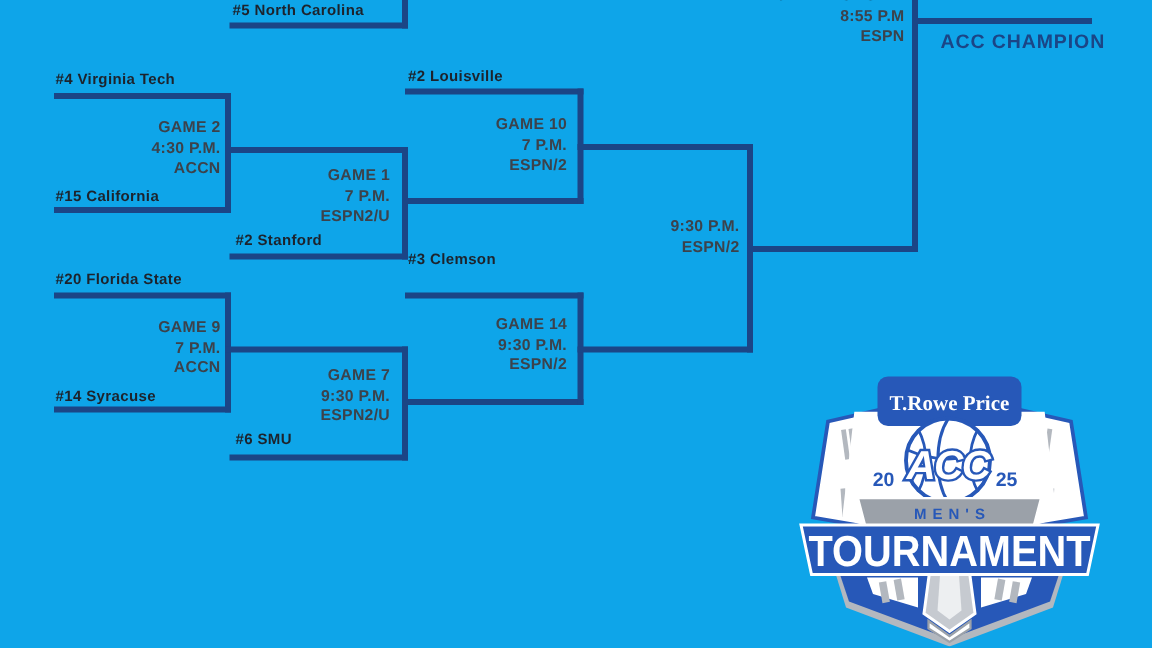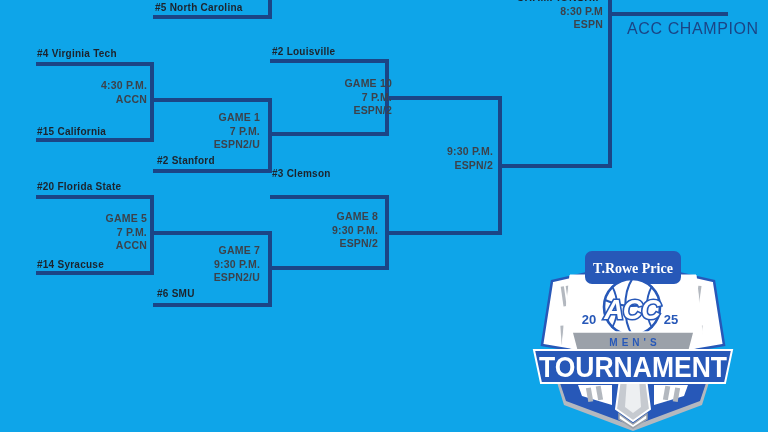--- a/index.html
+++ b/index.html
@@ -5,21 +5,21 @@
   html,body{margin:0;padding:0;background:#fff;}
   #stage{position:relative;width:768px;height:432px;overflow:hidden;background:#0ea5e9;
          font-family:"Liberation Sans",sans-serif;}
   .hline,.vline{position:absolute;background:var(--line,#1b4586);}
   .team{position:absolute;font-weight:700;font-size:10px;line-height:11px;
         color:var(--team-text,#1d232c);letter-spacing:.25px;white-space:nowrap;}
   .ginfo{position:absolute;width:100px;text-align:right;font-weight:700;
          font-size:10.5px;line-height:13.5px;color:var(--info-text,#3c424b);
          letter-spacing:.2px;white-space:nowrap;}
   .ginfo .strong{color:var(--team-text,#1d232c);letter-spacing:.4px;}
-  .champion-label{position:absolute;font-weight:400;font-size:16px;
+  .champion-label{position:absolute;font-weight:700;font-size:13px;
          color:var(--line,#1b4586);letter-spacing:.6px;white-space:nowrap;}
   #logo{position:absolute;left:528px;top:247px;}
 </style>
 </head>
 <body>
 
 <div id="stage">
 
   <div class="hline" style="left:153px;top:15px;width:119px;height:3.5px"></div>
   <div class="vline" style="left:268px;top:0;width:3.5px;height:18.5px"></div>
@@ -60,56 +60,57 @@
   <div class="team" style="left:37px;top:48px">#4 Virginia Tech</div>
   <div class="team" style="left:37px;top:126px">#15 California</div>
   <div class="team" style="left:157px;top:155px">#2 Stanford</div>
   <div class="team" style="left:272px;top:46px">#2 Louisville</div>
   <div class="team" style="left:37px;top:181px">#20 Florida State</div>
   <div class="team" style="left:37px;top:259px">#14 Syracuse</div>
   <div class="team" style="left:157px;top:288px">#6 SMU</div>
   <div class="team" style="left:272px;top:168px">#3 Clemson</div>
 
   <div class="ginfo" style="left:47px;top:79px">
+    <div>GAME 2</div>
     <div>4:30 P.M.</div>
     <div>ACCN</div>
   </div>
   <div class="ginfo" style="left:47px;top:212px">
-    <div>GAME 5</div>
+    <div>GAME 9</div>
     <div>7 P.M.</div>
     <div>ACCN</div>
   </div>
   <div class="ginfo" style="left:160px;top:111px">
     <div>GAME 1</div>
     <div>7 P.M.</div>
     <div>ESPN2/U</div>
   </div>
   <div class="ginfo" style="left:160px;top:244px">
     <div>GAME 7</div>
     <div>9:30 P.M.</div>
     <div>ESPN2/U</div>
   </div>
-  <div class="ginfo" style="left:292px;top:77px">
+  <div class="ginfo" style="left:278px;top:77px">
     <div>GAME 10</div>
     <div>7 P.M.</div>
     <div>ESPN/2</div>
   </div>
   <div class="ginfo" style="left:278px;top:210px">
-    <div>GAME 8</div>
+    <div>GAME 14</div>
     <div>9:30 P.M.</div>
     <div>ESPN/2</div>
   </div>
   <div class="ginfo" style="left:393px;top:145px">
     <div>9:30 P.M.</div>
     <div>ESPN/2</div>
   </div>
 
   <div class="ginfo" style="left:503px;top:-9px">
     <div class="strong">CHAMPIONSHIP</div>
-    <div>8:30 P.M</div>
+    <div>8:55 P.M</div>
     <div>ESPN</div>
   </div>
   <div class="champion-label" style="left:627px;top:20px">ACC CHAMPION</div>
 
   <svg id="logo" width="210" height="184" viewBox="0 0 210 184">
 
     <g>
       <path d="M14,98 L24,34 L68,24 L61,106 Z" style="fill:#fff;stroke:var(--logo-blue,#2758b8);stroke-width:2.5"></path>
       <path d="M196,98 L186,34 L142,24 L149,106 Z" style="fill:#fff;stroke:var(--logo-blue,#2758b8);stroke-width:2.5"></path>
       <g style="fill:var(--logo-silver,#b3b8bf)" transform="rotate(-8 45 48)">

